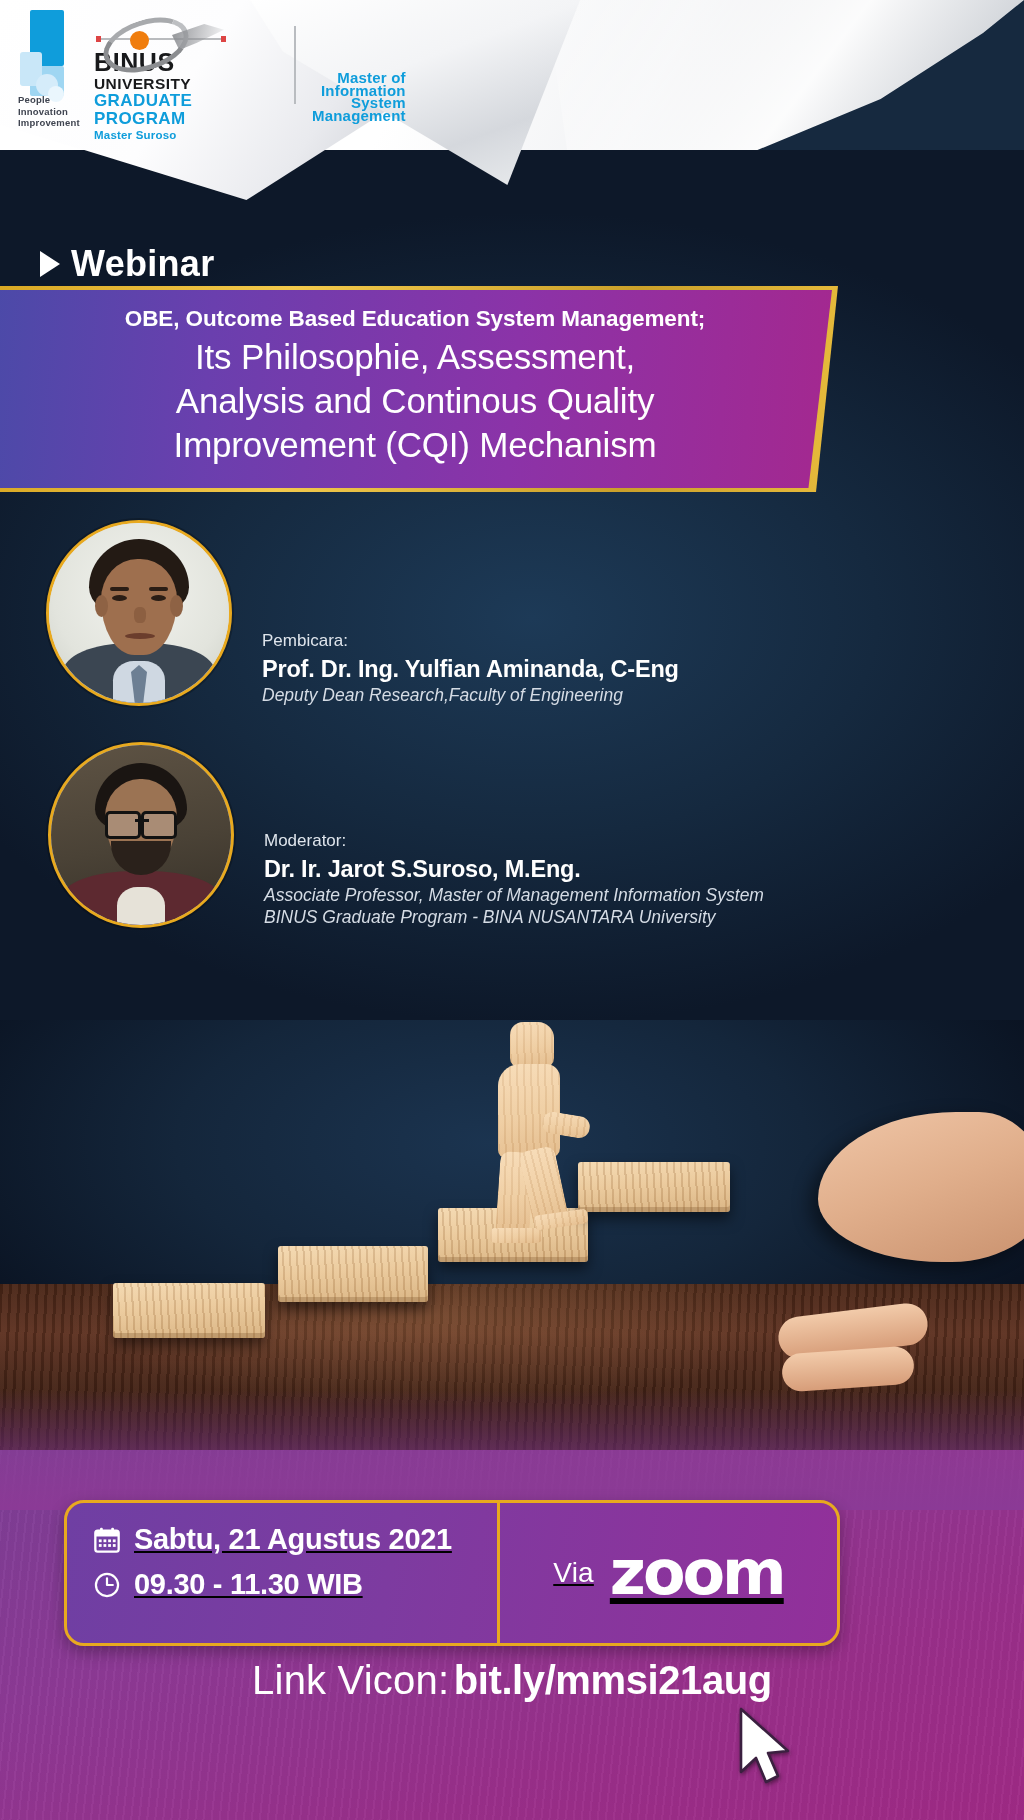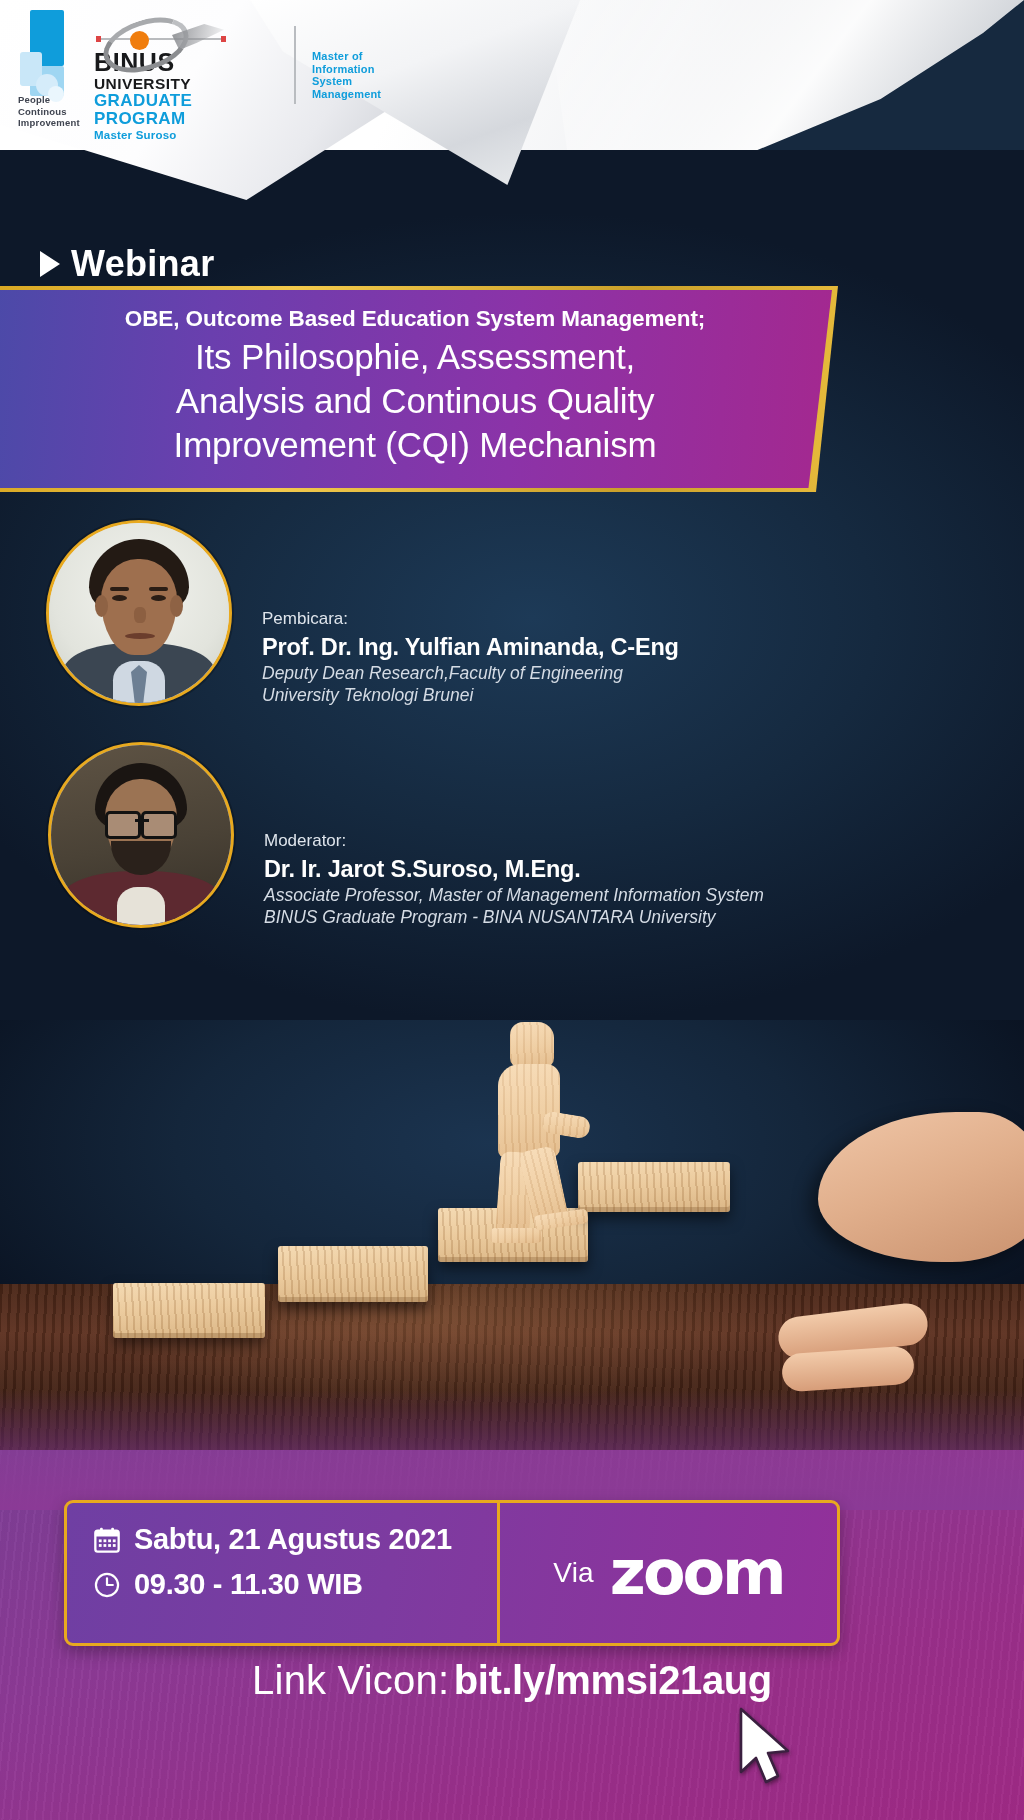--- a/index.html
+++ b/index.html
@@ -69,22 +69,22 @@
   .swirl-axis:after{right:0;}
 
   .binus-lines{margin-top:-4px;}
   .bl1{font-size:25px;font-weight:800;color:#18191b;letter-spacing:.6px;line-height:25px;}
   .bl2{font-size:15.5px;font-weight:700;color:#18191b;letter-spacing:.4px;line-height:17px;}
   .bl3{font-size:17px;font-weight:800;color:#0f9ddb;letter-spacing:.4px;line-height:18px;}
   .bl4{font-size:17px;font-weight:800;color:#0f9ddb;letter-spacing:.4px;line-height:18px;}
   .bl5{font-size:11.5px;font-weight:700;color:#0f9ddb;letter-spacing:.2px;line-height:14px;}
 
   .logo-sep{position:absolute;left:200px;top:18px;width:2px;height:78px;background:#b9bcc0;}
-  .mism{position:absolute;left:218px;top:42px;font-size:11px;font-weight:700;color:#0f9ddb;
-        line-height:12.5px;letter-spacing:.2px;}
+  .mism{position:absolute;left:218px;top:64px;font-size:15px;font-weight:700;color:#0f9ddb;
+        line-height:12.5px;letter-spacing:.2px;text-align:right;}
 
   
   .body-dark{
     position:absolute;left:0;top:150px;width:1024px;height:1300px;
     background:
       radial-gradient(ellipse 820px 520px at 52% 36%, #1d3a57 0%, #15293f 42%, #0d1829 78%),
       linear-gradient(180deg,#16293f 0%,#102034 45%,#0b1524 100%);
     z-index:2;
   }
 
@@ -196,23 +196,23 @@
   .footer{position:absolute;left:0;bottom:0;width:1024px;height:370px;z-index:14;
     background:linear-gradient(160deg,#7c3f96 0%,#8e3a96 35%,#9a2f8b 70%,#a02a86 100%);}
   .footer-tex{position:absolute;inset:0;
     background:repeating-linear-gradient(96deg, rgba(255,255,255,.05) 0 2px, rgba(0,0,0,.05) 2px 8px);
     opacity:.55;}
   .footer-fade{position:absolute;left:0;top:-62px;width:1024px;height:80px;
     background:linear-gradient(180deg,rgba(124,63,150,0) 0%, rgba(140,60,150,.55) 55%, #8a3b96 100%);}
 
   .infobox{
     position:absolute;left:64px;top:1500px;width:770px;height:140px;z-index:16;
-    border:3px solid #e8a91f;border-radius:9px;overflow:hidden;
+    border:3px solid #e8a91f;border-radius:20px;overflow:hidden;
     background:linear-gradient(100deg,#6f3fa3 0%,#7d3ba0 42%,#92309a 100%);
-    display:flex;box-shadow:0 6px 16px rgba(0,0,0,.3);
+    display:flex;box-shadow:0 6px 16px rgba(0,0,0,.3);text-decoration:underline;
   }
   .ib-left{width:430px;padding:20px 0 0 26px;box-sizing:border-box;}
   .ib-div{width:3px;background:#e8a91f;}
   .ib-right{flex:1;display:flex;align-items:center;justify-content:center;gap:16px;}
   .ib-line{display:flex;align-items:center;gap:13px;color:#fff;}
   .ib-line + .ib-line{margin-top:12px;}
   .ib-txt{font-size:29px;font-weight:800;letter-spacing:-.3px;}
   .icn{width:28px;height:28px;flex:none;}
   .via{font-size:28px;color:#ffffff;font-weight:400;letter-spacing:.2px;}
   .zoomlogo{font-size:62px;font-weight:800;color:#ffffff;letter-spacing:-3px;line-height:58px;font-family:"DejaVu Sans",sans-serif;}
@@ -240,21 +240,21 @@
   <div class="logo-wrap">
 
     <div class="pie-mark">
       <div class="pie-sq a"></div>
       <div class="pie-sq b"></div>
       <div class="pie-sq c"></div>
       <div class="pie-dot d1"></div>
       <div class="pie-dot d2"></div>
       <div class="pie-words">
         <div>People</div>
-        <div>Continous</div>
+        <div>Innovation</div>
         <div>Improvement</div>
       </div>
     </div>
 
     <div class="binus-block">
       <div class="binus-swirl">
         <div class="swirl-axis"></div>
         <div class="swirl-ring"></div>
         <div class="swirl-ball"></div>
         <div class="swirl-tail"></div>
@@ -305,21 +305,20 @@
         <div class="brow r"></div>
       <div class="eye l"></div>
         <div class="eye r"></div>
       <div class="nose"></div>
         <div class="mouth"></div>
     </div>
     <div class="ptxt">
       <div class="role">Pembicara:</div>
       <div class="pname">Prof. Dr. Ing. Yulfian Aminanda, C-Eng</div>
       <div class="paff">Deputy Dean Research,Faculty of Engineering</div>
-      <div class="paff">University Teknologi Brunei</div>
     </div>
   </div>
 
   <div class="person" id="moderator">
     <div class="photo face2">
       <div class="pbg sky"></div>
       <div class="suit"></div>
         <div class="shirt"></div>
       <div class="hair"></div>
         <div class="skin"></div>

